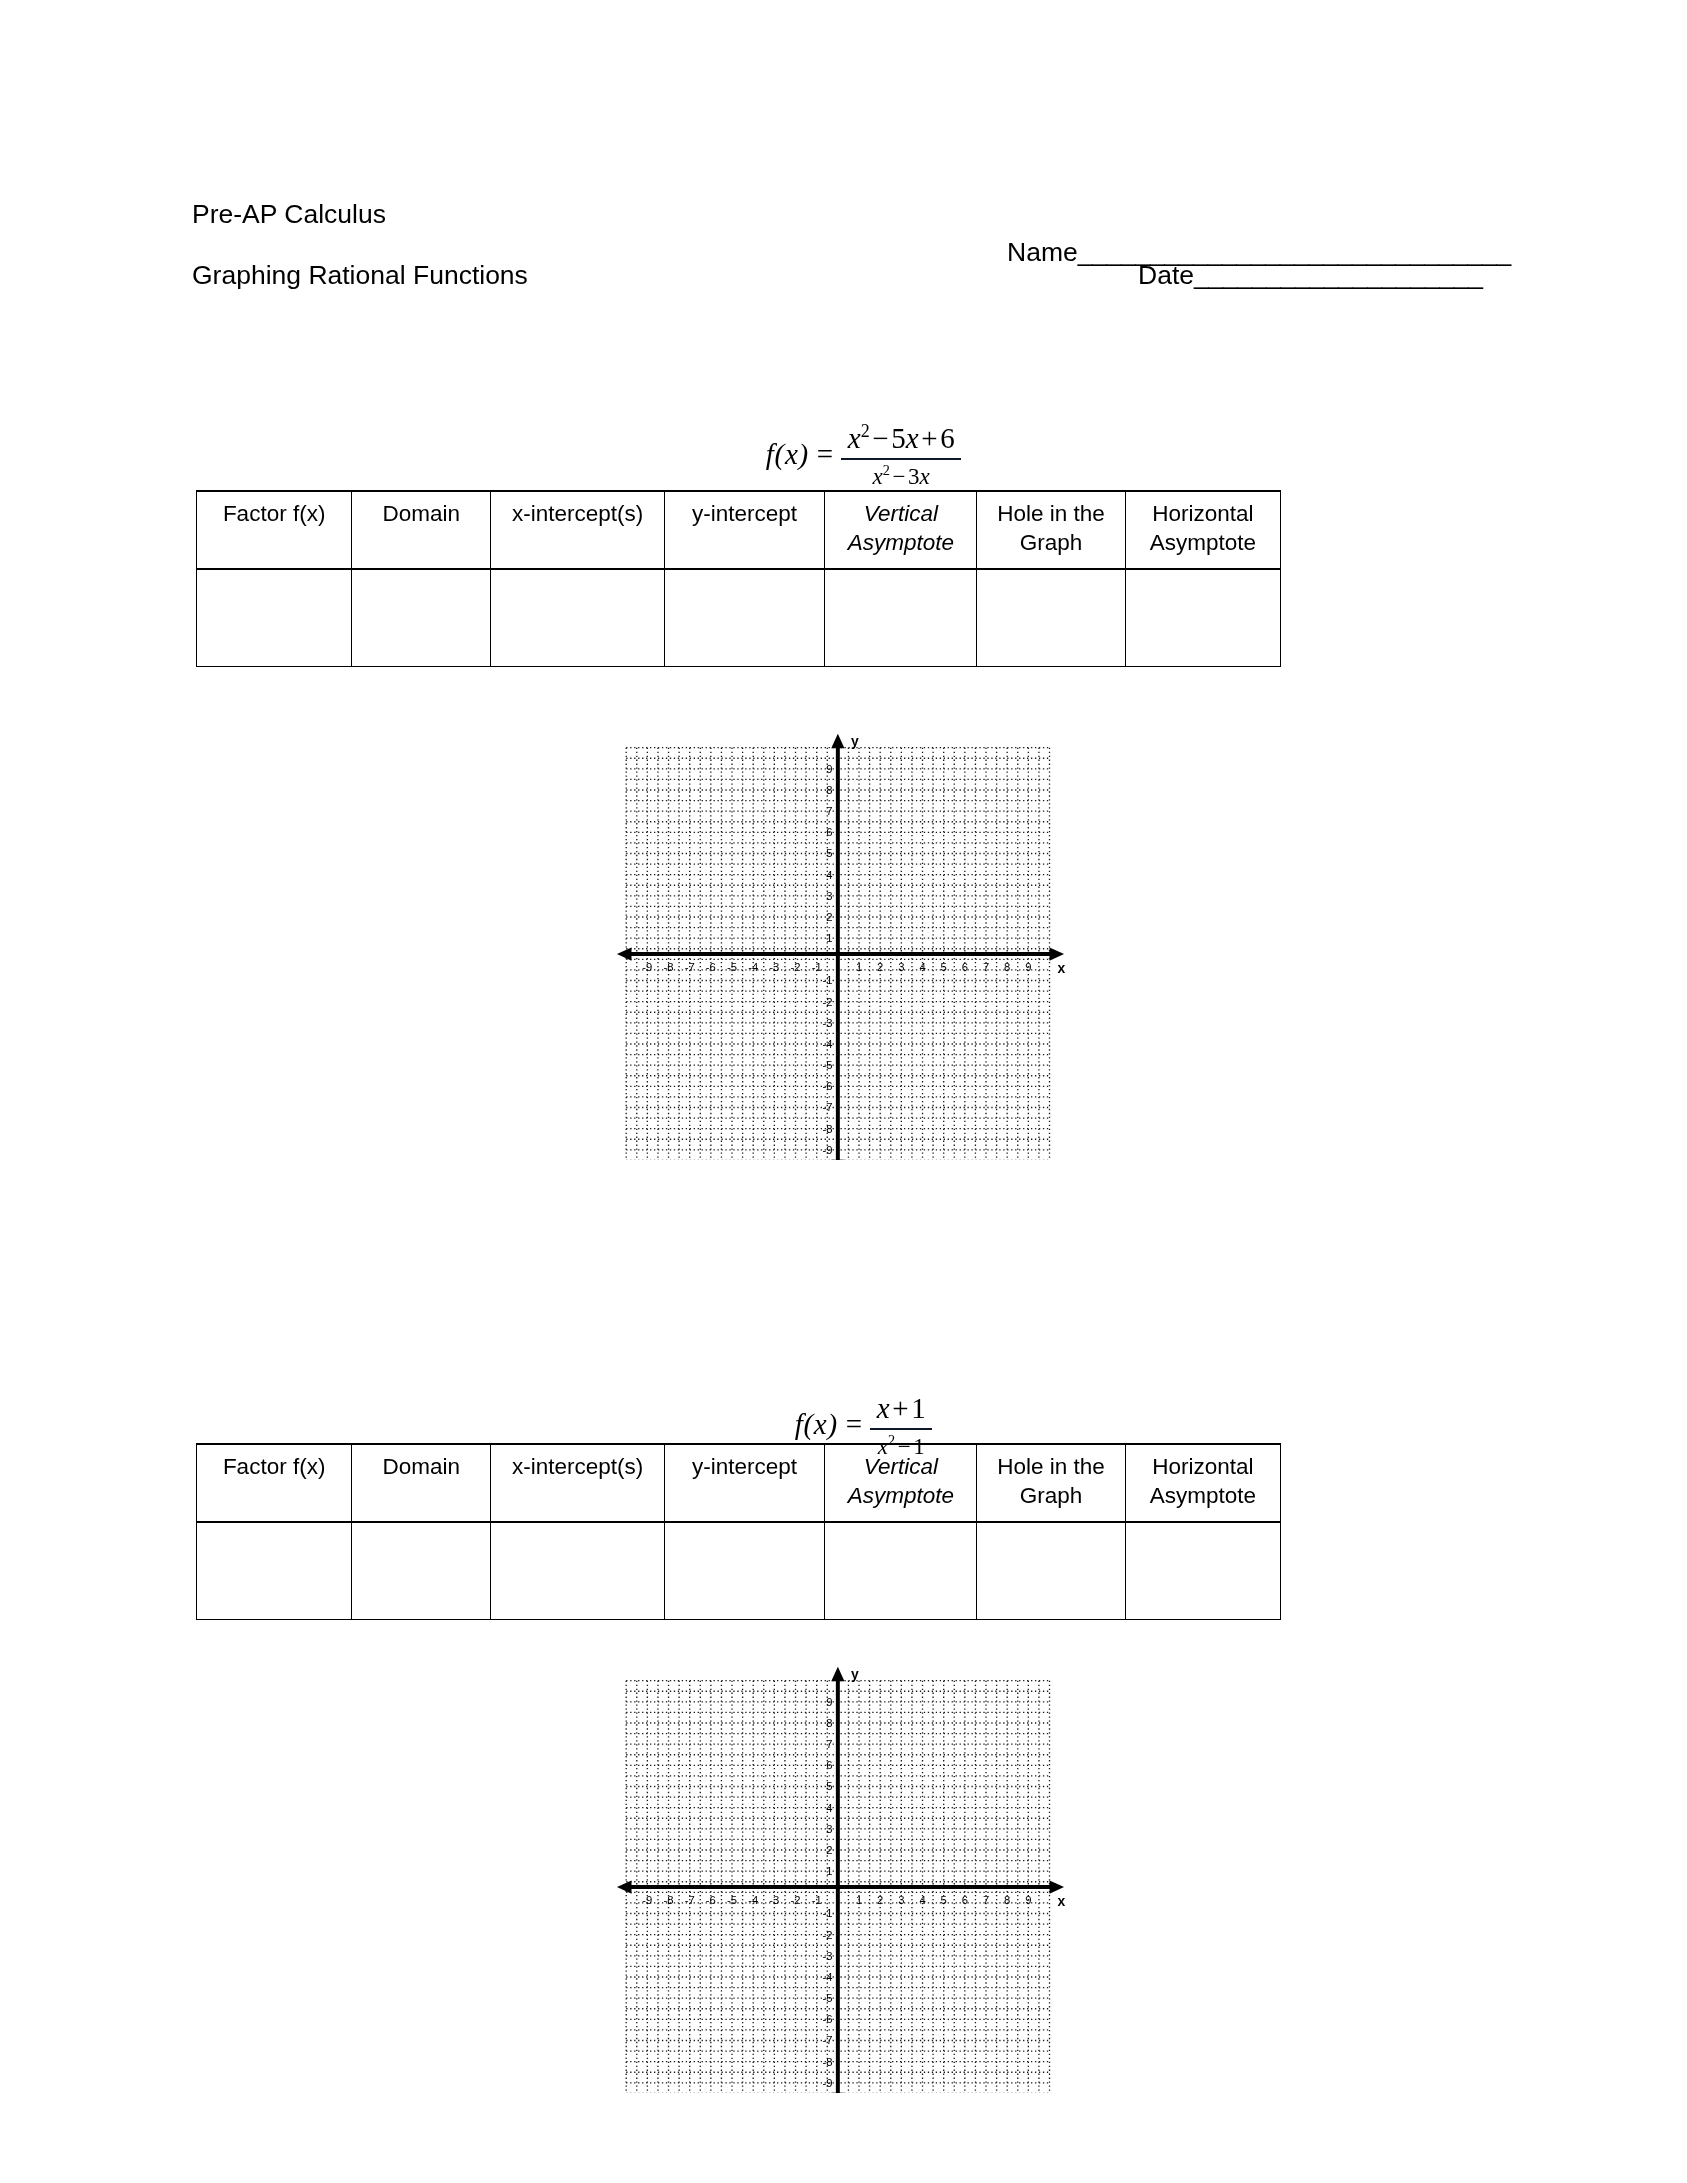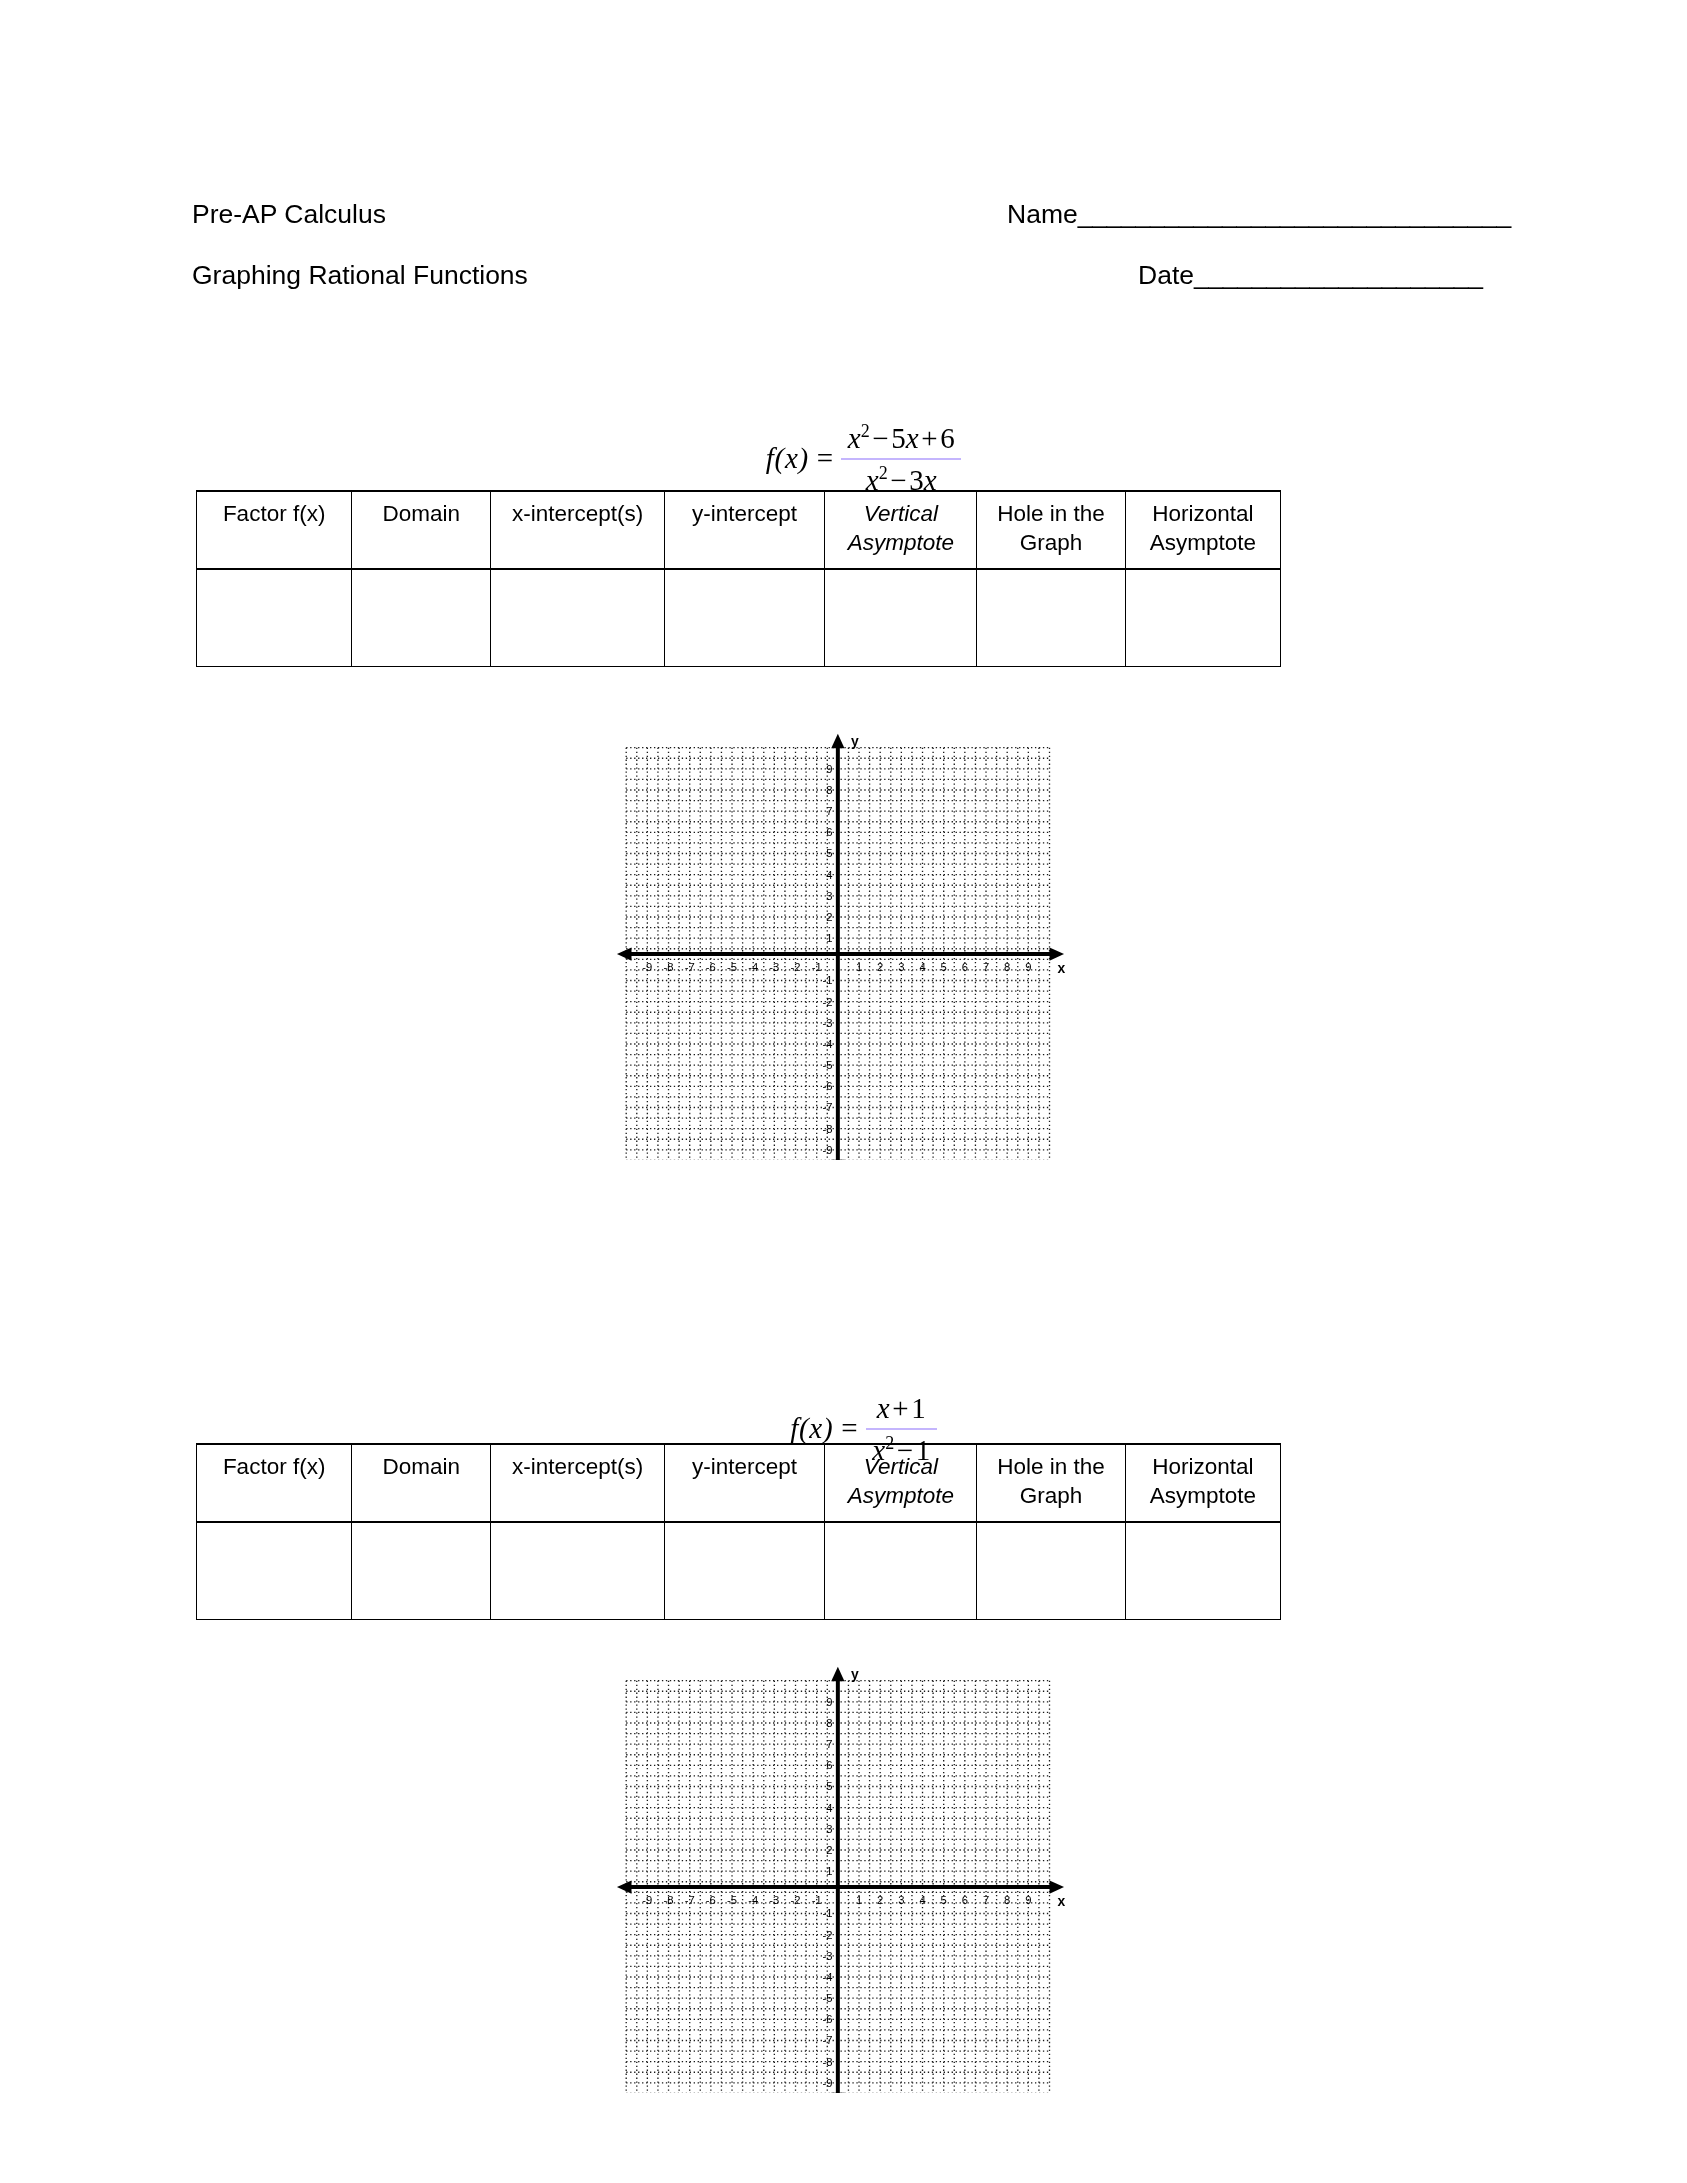--- a/index.html
+++ b/index.html
@@ -40,21 +40,21 @@
   .hdr-left {
     position: absolute;
     left: 0;
     top: 0;
   }
   .hdr-right {
     position: absolute;
     top: 0;
     white-space: nowrap;
   }
-  .hdr-right.name { left: 815px; }
+  .hdr-right.name { left: 815px; margin-top: 38px; }
   .hdr-right.date { left: 946px; }
   .blank-rule {
     letter-spacing: -0.3px;
   }
 
   
   .equation {
     position: absolute;
     left: 0;
     width: 1687px;
@@ -91,22 +91,22 @@
   }
   .frac .num {
     display: block;
     padding: 0 6.6px 2.6px 6.6px;
     font-size: 29px;
     white-space: nowrap;
   }
   .frac .den {
     display: block;
     padding: 4px 6.6px 0 6.6px;
-    border-top: 2px solid #c4b5fd;
-    font-size: 29px;
+    border-top: 2px solid #0f172a;
+    font-size: 23px;
     white-space: nowrap;
   }
   .mi { font-style: italic; }
   .mn { font-style: normal; }
   .mo { font-style: normal; padding: 0 2.6px; }
   sup.exp {
     font-size: 0.62em;
     font-style: normal;
     vertical-align: super;
     line-height: 0;

